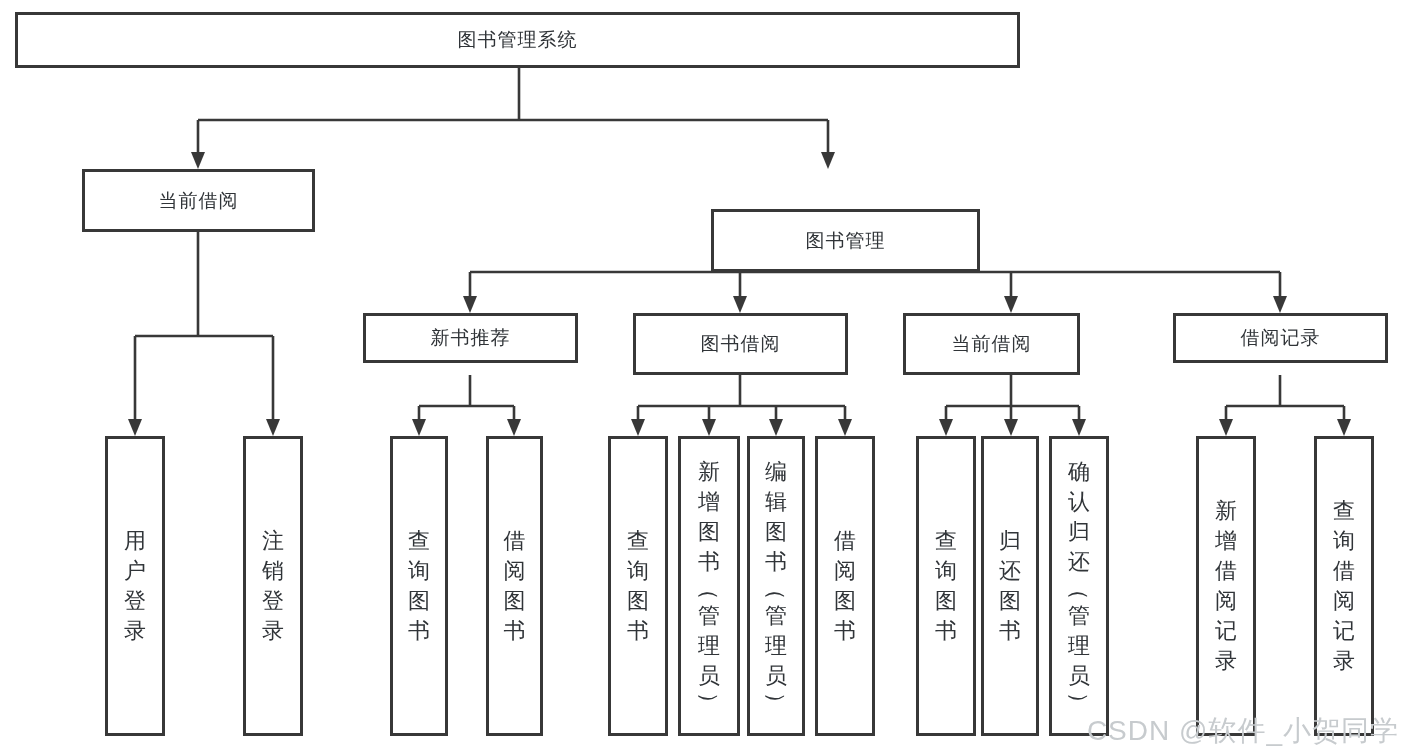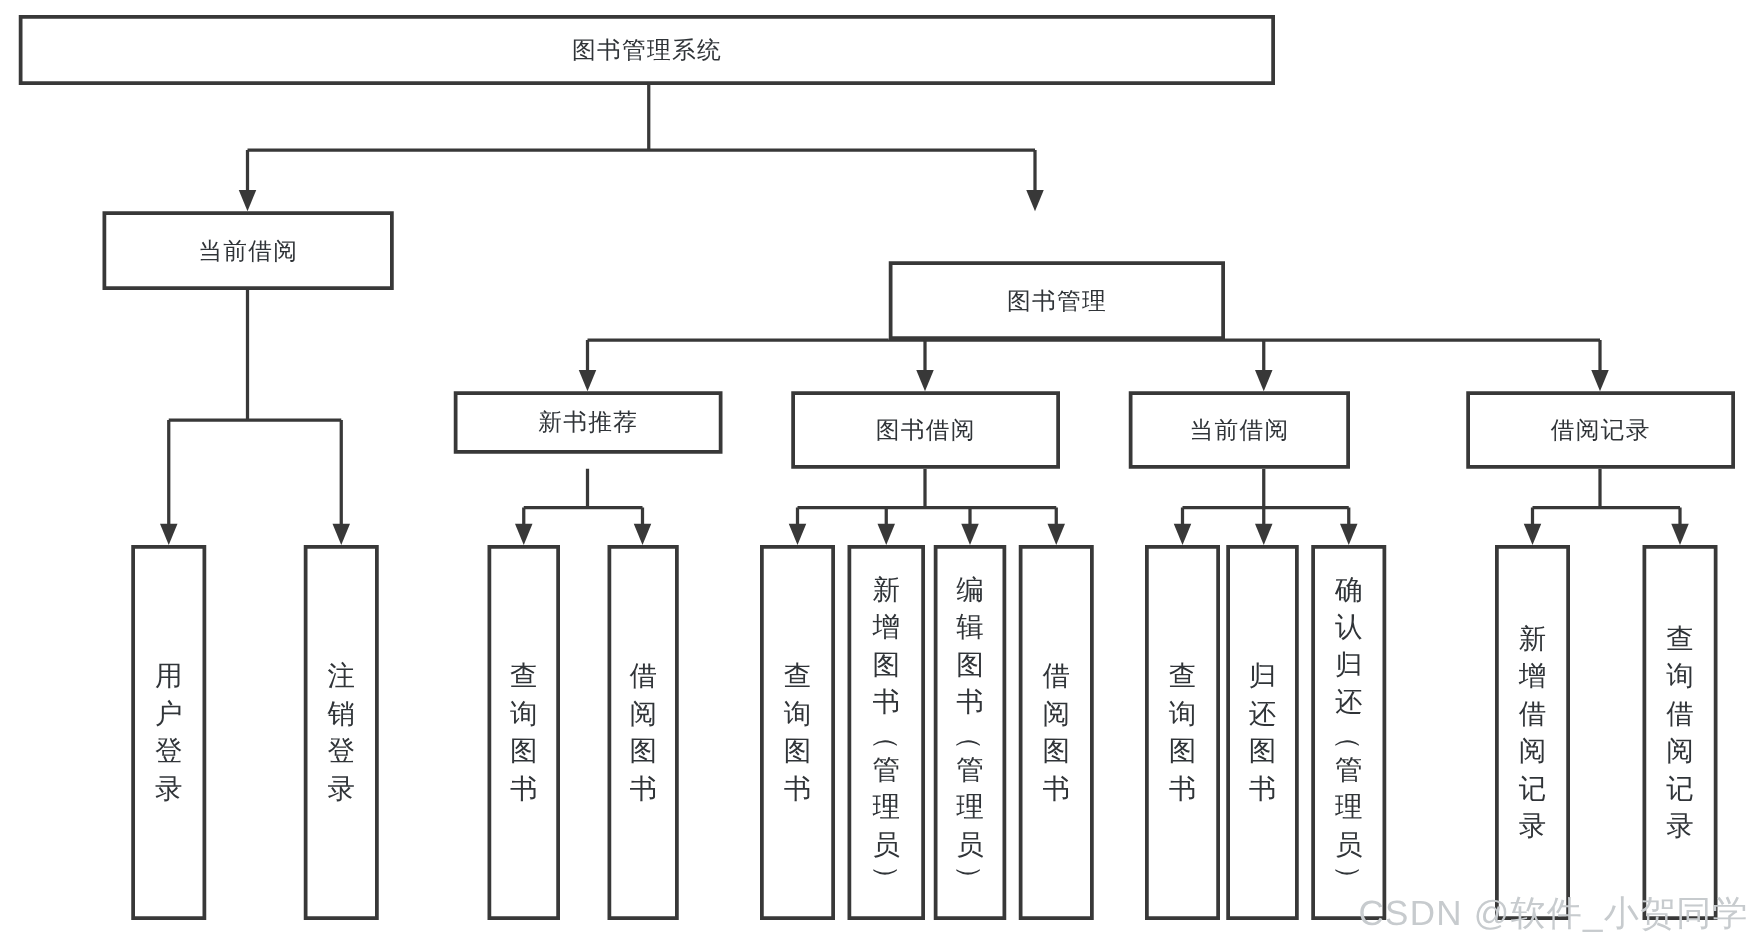--- a/index.html
+++ b/index.html
@@ -71,21 +71,21 @@
   </svg>
 
   <div class="hbox" style="left:15px;top:12px;width:1005px;height:56px;">图书管理系统</div>
 
   <div class="hbox" style="left:82px;top:169px;width:233px;height:63px;">当前借阅</div>
   <div class="hbox" style="left:711px;top:169px;width:269px;height:63px;margin-top:40px;">图书管理</div>
 
   <div class="hbox" style="left:363px;top:313px;width:215px;height:50px;">新书推荐</div>
   <div class="hbox" style="left:633px;top:313px;width:215px;height:62px;">图书借阅</div>
   <div class="hbox" style="left:903px;top:313px;width:177px;height:62px;">当前借阅</div>
-  <div class="hbox" style="left:1173px;top:313px;width:215px;height:62px;">借阅记录</div>
+  <div class="hbox" style="left:1173px;top:313px;width:215px;height:50px;">借阅记录</div>
 
   <div class="vbox" style="left:105px;top:436px;width:60px;height:300px;">
       <span class="vchar">用</span>
       <span class="vchar">户</span>
       <span class="vchar">登</span>
       <span class="vchar">录</span>
     </div>
   <div class="vbox" style="left:243px;top:436px;width:60px;height:300px;">
       <span class="vchar">注</span>
       <span class="vchar">销</span>

